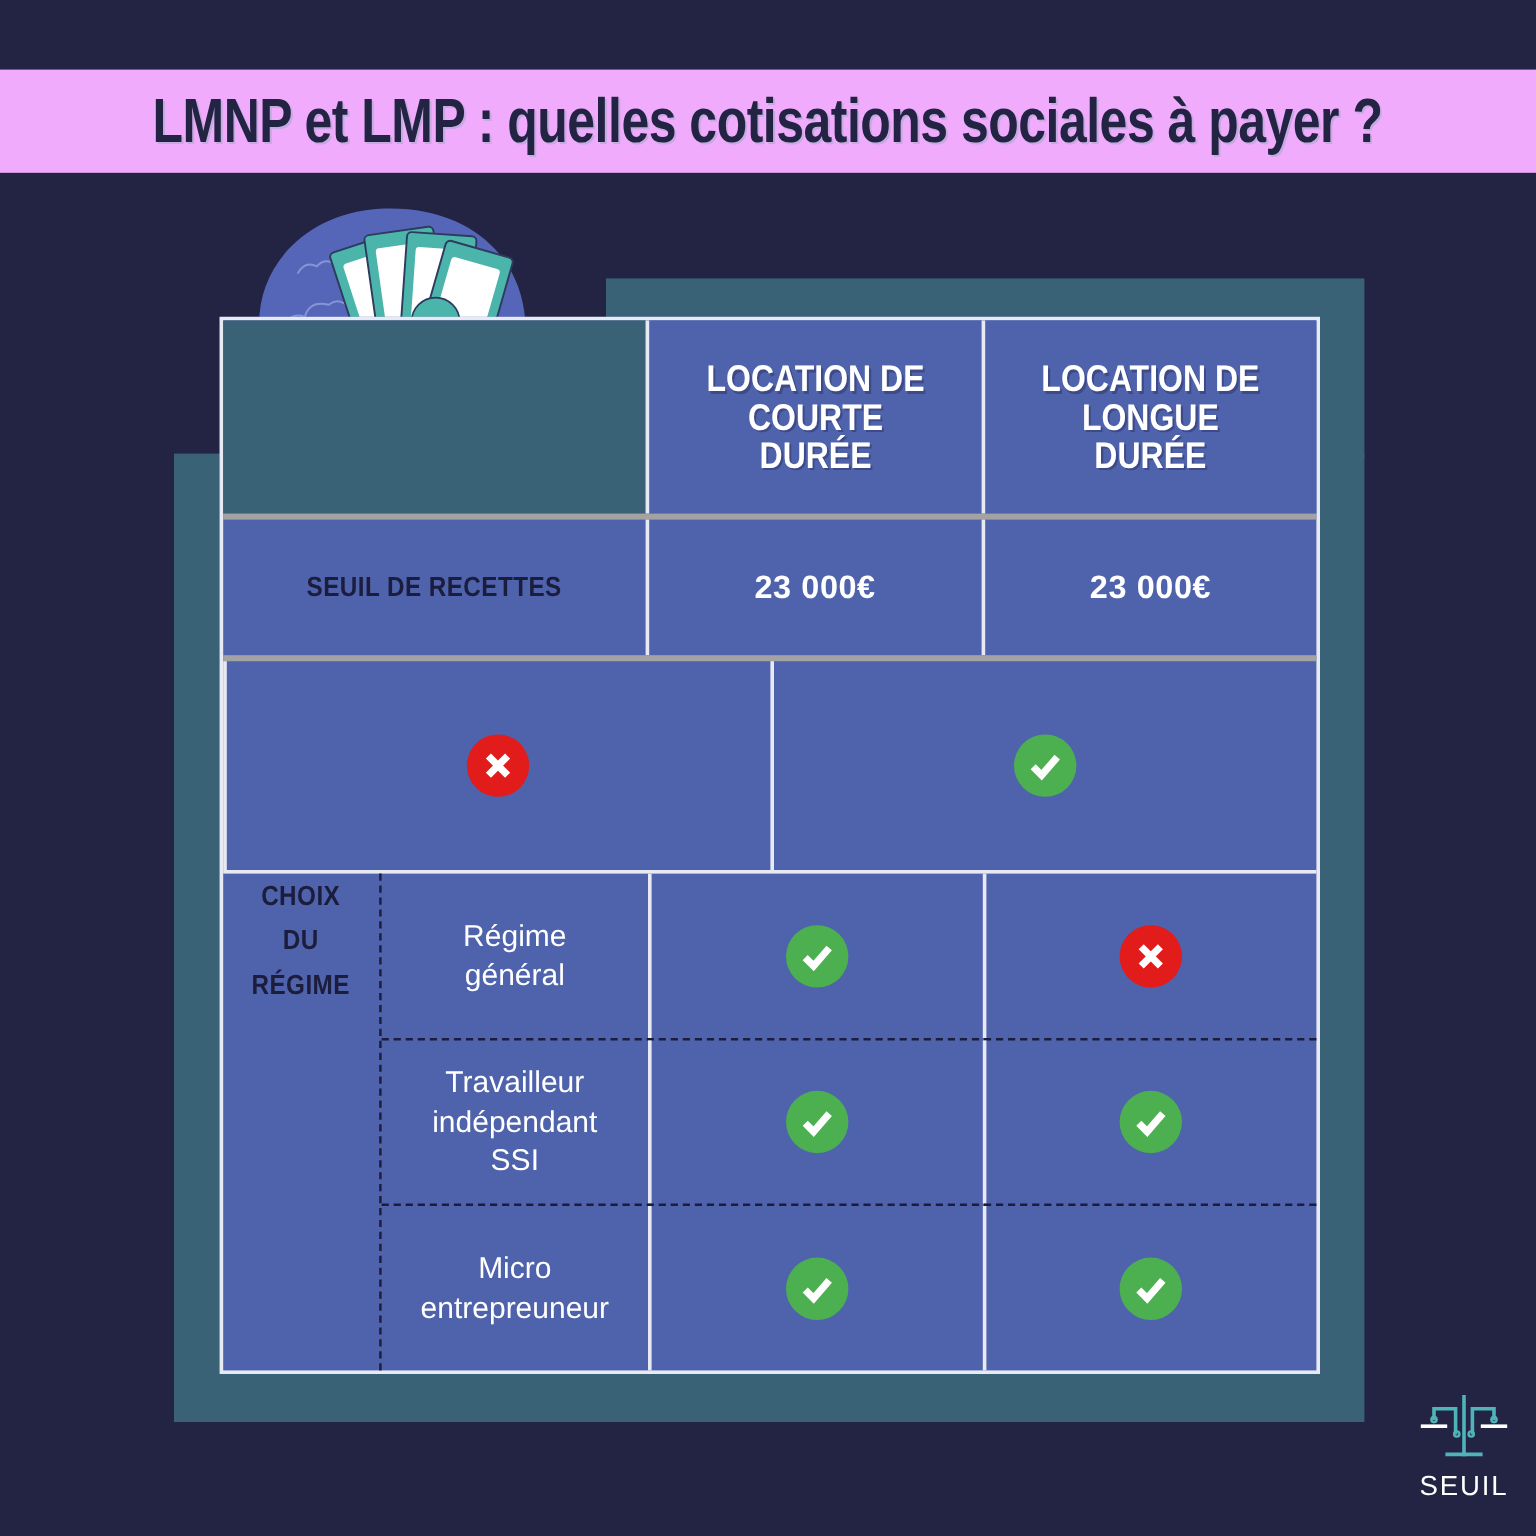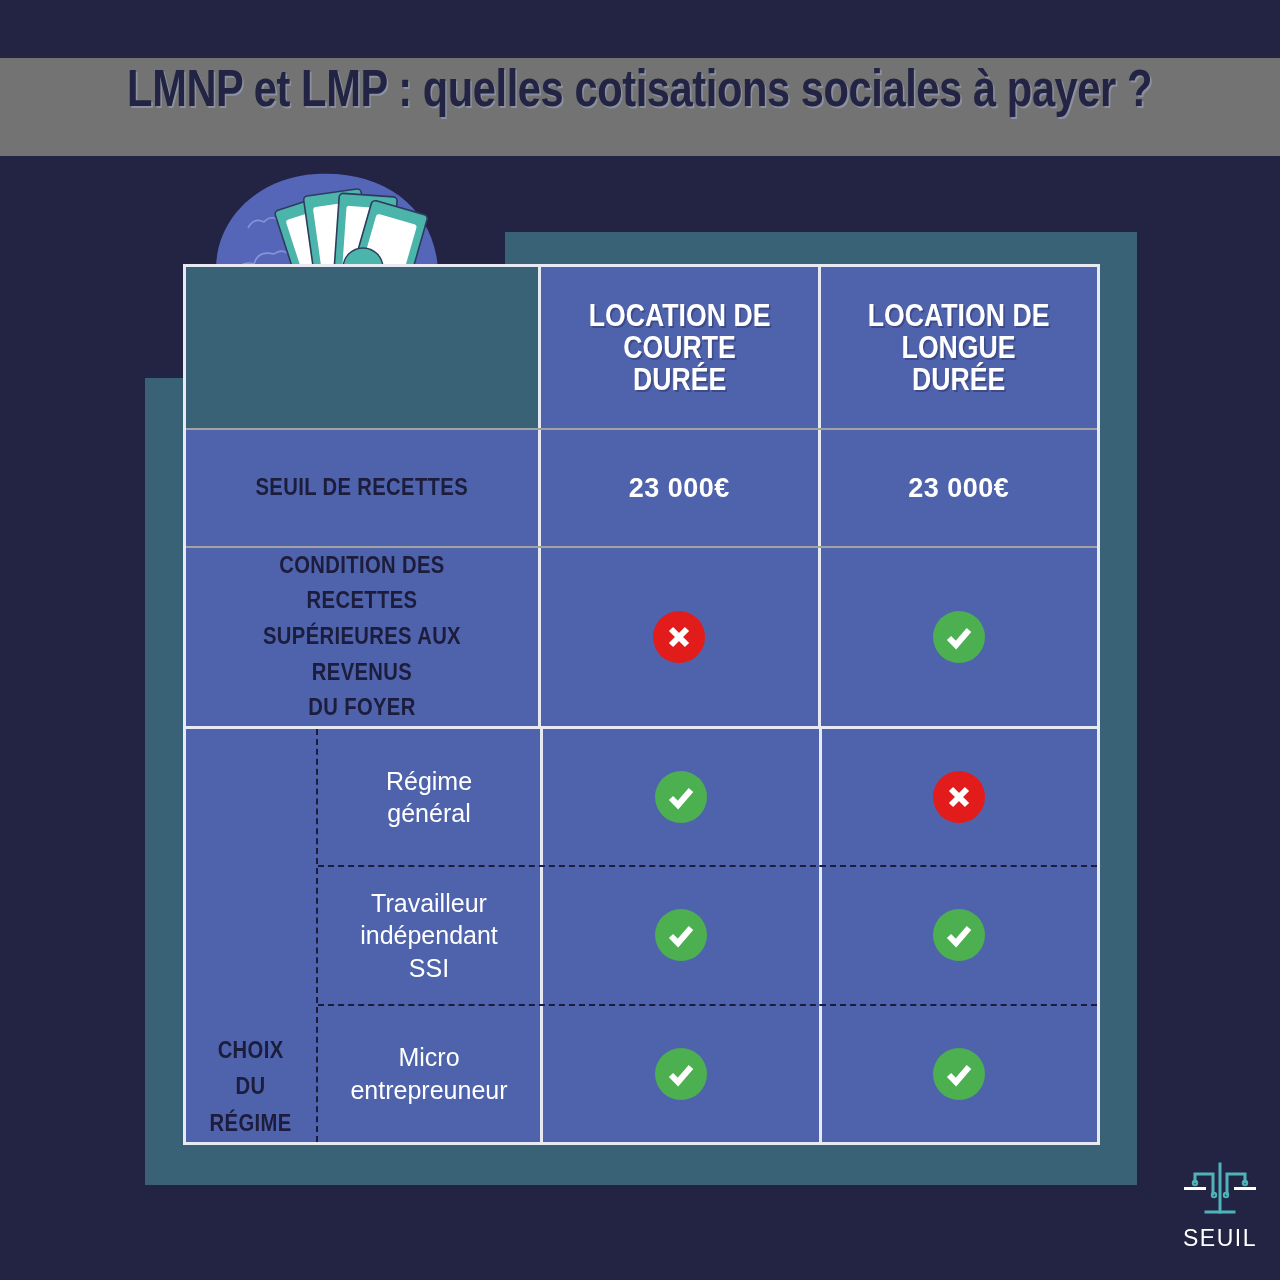--- a/index.html
+++ b/index.html
@@ -5,23 +5,23 @@
   html,body{margin:0;padding:0;}
   body{
     width:1280px;height:1280px;overflow:hidden;
     background:#232444;
     font-family:"Liberation Sans", sans-serif;
     position:relative;
   }
 
   
   #title-bar{
-    position:absolute;left:0;top:58px;width:1280px;height:98px;
-    background:#737373;
-    display:flex;justify-content:center;
+    position:absolute;left:0;top:58px;width:1280px;height:86px;
+    background:#f0abfc;
+    display:flex;align-items:center;justify-content:center;
   }
   #title-text{
     font-family:"Liberation Sans Narrow","Liberation Sans",sans-serif;
     font-weight:bold;
     font-size:52px;
     letter-spacing:-0.5px;
     color:#232444;
     transform:scaleX(0.80);
     transform-origin:center center;
     white-space:nowrap;
@@ -72,21 +72,21 @@
     font-family:"Liberation Sans Narrow","Liberation Sans",sans-serif;
     font-weight:bold;color:#ffffff;
     font-size:31px;line-height:1.03;
     text-align:center;text-transform:uppercase;
     transform:scaleX(0.86);
     text-shadow:2px 2px 0 rgba(40,45,90,.45);
     white-space:pre-line;
   }
 
   
-  .data-row{border-top:2px solid #a3a3a3;box-sizing:border-box;}
+  .data-row{border-top:5px solid #a3a3a3;box-sizing:border-box;}
   #row-seuil{height:118px;}
   #row-condition{height:180px;}
 
   .label-cell{
     flex:0 0 352px;width:352px;
     display:flex;align-items:center;justify-content:center;
     box-sizing:border-box;padding:6px 16px;
   }
   .label-text{
     font-family:"Liberation Sans Narrow","Liberation Sans",sans-serif;
@@ -107,21 +107,21 @@
     color:#ffffff;font-size:27px;font-weight:700;letter-spacing:.5px;
   }
 
   
   #row-choix{
     border-top:3px solid #e8eaf3;
     height:418px;box-sizing:border-box;display:flex;
   }
   #group-label-cell{
     flex:0 0 130px;width:130px;
-    display:flex;align-items:flex-end;justify-content:center;
+    display:flex;align-items:flex-start;justify-content:center;
     box-sizing:border-box;
   }
   #group-label-cell .label-text{font-size:23px;line-height:1.6;}
 
   #subrows{
     flex:1 1 0;display:flex;flex-direction:column;
     border-left:2px dashed #1c1c3c;box-sizing:border-box;
   }
   .subrow{flex:1 1 0;display:flex;box-sizing:border-box;}
   .subrow + .subrow{border-top:2px dashed #1c1c3c;}
@@ -256,25 +256,20 @@
     </div>
     <div class="value-cell">
       <span class="value-text">23 000€</span>
     </div>
     <div class="value-cell">
       <span class="value-text">23 000€</span>
     </div>
   </div>
 
   <div class="trow data-row" id="row-condition">
-    <div class="label-cell">
-      <div class="label-text">CONDITION DES RECETTES
-SUPÉRIEURES AUX REVENUS
-DU FOYER</div>
-    </div>
     <div class="value-cell">
       <span class="mark no">
         <svg width="30" height="30" viewBox="0 0 30 30">
           <path d="M7 7 L23 23 M23 7 L7 23" stroke="#fff" stroke-width="6" stroke-linecap="butt"></path>
         </svg>
       </span>
     </div>
     <div class="value-cell">
       <span class="mark yes">
         <svg width="32" height="32" viewBox="0 0 32 32">

